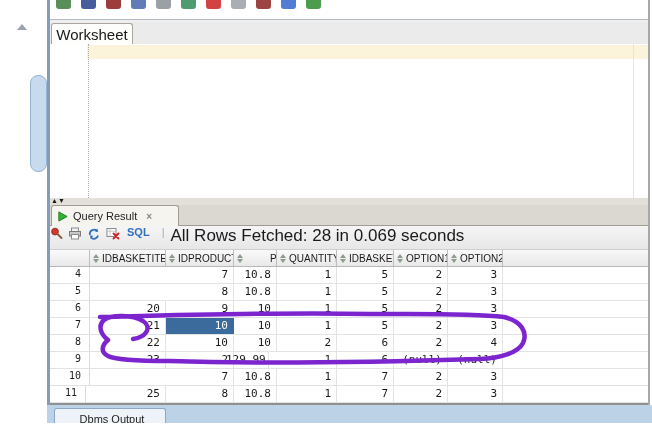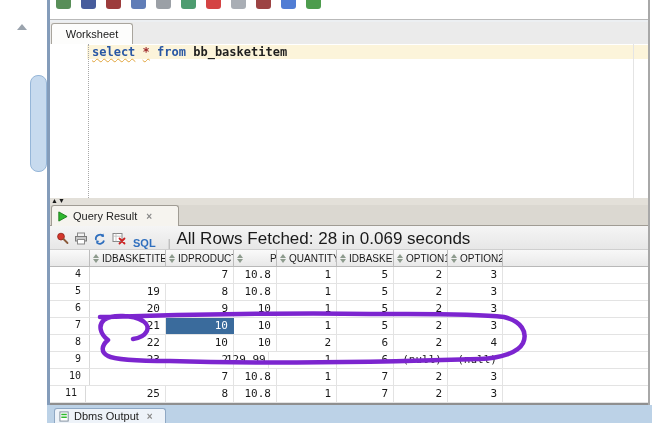--- a/index.html
+++ b/index.html
@@ -16,21 +16,21 @@
   #panel-right-border{left:648px;top:0;width:2px;height:423px;background:#a8a8a8;}
   
   #top-toolbar{left:50px;top:0;width:598px;height:19px;background:#fff;}
   .sliver{position:absolute;top:0;height:9px;width:15px;border-radius:0 0 3px 3px;opacity:.85;}
   #toolbar-divider{left:50px;top:19px;width:598px;height:3px;border-top:1px solid #b9b9b9;
       background:#eceff2;}
   
   #editor-tabstrip{left:50px;top:22px;width:598px;height:22px;background:#ebebeb;
       border-bottom:1px solid #b5b2aa;}
   .tab{position:absolute;display:flex;align-items:center;justify-content:center;
-      font-size:11px;border-radius:3px 3px 0 0;box-sizing:border-box;}
+      font-size:15px;border-radius:3px 3px 0 0;box-sizing:border-box;}
   #tab-worksheet{left:51px;top:23px;width:82px;height:21px;background:#fdfdfc;
       border:1px solid #a9a59d;border-bottom:none;color:#1a1a1a;}
   #tab-query-builder{left:138px;top:25px;width:92px;height:19px;background:#e7e5e0;
       border:1px solid #c6c2ba;border-bottom:none;color:#333;}
   
   #editor{left:50px;top:44px;width:598px;height:154px;background:#fff;}
   #editor-gutter-dots{left:88px;top:44px;width:1px;height:154px;border-left:1px dotted #a8a8a8;}
   #editor-current-line{left:87px;top:45px;width:561px;height:14px;background:#fcf4da;}
   #sql-line{left:92px;top:45px;height:14px;font-family:"DejaVu Sans Mono",monospace;
       font-size:12px;font-weight:bold;line-height:14px;white-space:pre;}
@@ -42,21 +42,21 @@
   
   #result-tabstrip{left:50px;top:205px;width:598px;height:21px;background:#dbd8d1;
       border-bottom:1px solid #a09c94;box-sizing:border-box;}
   #tab-query-result{left:51px;top:205px;width:128px;height:21px;background:#f6f4ef;
       border:1px solid #a09c94;border-bottom:none;display:flex;align-items:center;
       gap:5px;padding-left:5px;box-sizing:border-box;border-radius:3px 3px 0 0;font-size:11px;}
   .tab-close{color:#888;font-size:10px;font-weight:bold;margin-left:4px;cursor:default;}
   
   #result-toolbar{left:50px;top:226px;width:598px;height:24px;
       background:linear-gradient(#f5f5f5,#e7e7e7);border-bottom:1px solid #cfcfcf;
-      display:flex;align-items:flex-end;box-sizing:border-box;padding-left:6px;}
+      display:flex;align-items:flex-start;box-sizing:border-box;}
   .rt-icon{margin-right:5px;display:inline-block;}
   #sql-button{color:#2f6fbe;font-size:11px;font-weight:bold;margin:0 6px 0 2px;}
   #rt-sep{color:#aaa;margin:0 6px;font-size:11px;}
   #rt-status{font-size:17px;color:#1a1a1a;}
   
   #grid{left:50px;top:250px;width:598px;height:153px;background:#fff;}
   #grid-header{position:absolute;left:0;top:0;width:598px;height:17px;
       background:linear-gradient(#f8f8f8,#e9e9e9);border-bottom:1px solid #b8b8b8;box-sizing:border-box;}
   .hcell{position:absolute;top:0;height:16px;box-sizing:border-box;border-right:1px solid #bdbdbd;
       font-size:10px;color:#1a1a1a;display:flex;align-items:center;padding-left:3px;overflow:hidden;
@@ -70,21 +70,21 @@
   .gcell{position:absolute;top:0;height:16px;box-sizing:border-box;border-right:1px solid #e3e3e3;
       font-family:"DejaVu Sans Mono",monospace;font-size:11px;color:#1a1a1a;text-align:right;
       padding:1px 5px 0 0;overflow:hidden;}
   .rownum{font-size:10px;padding-right:8px;border-right:1px solid #d9d9d9;}
   #grid-bottom-border{left:50px;top:403px;width:598px;height:2px;background:#8f8f8f;}
   
   #bottom-strip{left:47px;top:405px;width:605px;height:18px;background:#bcd2e7;}
   #tab-dbms{left:54px;top:408px;width:112px;height:15px;background:#eef3f9;
       border:1px solid #8fa8c4;border-bottom:none;border-radius:3px 3px 0 0;
       display:flex;align-items:center;gap:4px;padding-left:4px;box-sizing:border-box;
-      font-size:11px;color:#222;overflow:hidden;}
+      font-size:11px;color:#222;overflow:hidden;flex-direction:column;}
   #bottom-white{left:0;top:423px;width:652px;height:6px;background:#fff;}
   #annotation-overlay{left:0;top:0;width:652px;height:429px;pointer-events:none;z-index:50;}
 </style>
 </head>
 <body>
 
 <div id="screen">
 
   <div class="abs" id="left-sidebar"></div>
   <div class="abs" id="sidebar-up-arrow"></div>
@@ -107,21 +107,20 @@
     </div>
   <div class="abs" id="toolbar-divider"></div>
 
   <div class="abs" id="editor-tabstrip"></div>
   <div class="tab" id="tab-worksheet">Worksheet</div>
 
   <div class="abs" id="editor"></div>
   <div class="abs" id="editor-current-line"></div>
   <div class="abs" id="editor-gutter-dots"></div>
   <div class="abs" id="editor-right-guide"></div>
-  <div class="abs" id="sql-line"><span class="sql-underline" style="color:#2957a4;text-decoration-color:#e0a33a;">select</span><span> </span><span class="sql-underline" style="color:#9e2a2b;text-decoration-color:#e0a33a;">*</span><span> </span><span style="color:#2957a4;">from</span><span> </span><span style="color:#1f1f1f;">bb_basketitem</span></div>
 
   <div class="abs" id="splitter"></div>
   <div class="abs" id="splitter-arrows"><span>▲</span><span>▼</span></div>
 
   <div class="abs" id="result-tabstrip"></div>
   <div class="abs" id="tab-query-result">
     <svg width="11" height="11" viewBox="0 0 12 12">
       <path d="M2 1 L11 6 L2 11 Z" fill="#2eb82e" stroke="#1a7a1a" stroke-width="1"></path>
       </svg>
     <span>Query Result</span>
@@ -216,21 +215,20 @@
           <div class="gcell rownum" style="left:0;width:40px;">4</div>
           <div class="gcell" style="left:116px;width:68px;">7</div>
           <div class="gcell" style="left:184px;width:43px;">10.8</div>
           <div class="gcell" style="left:227px;width:60px;">1</div>
           <div class="gcell" style="left:287px;width:57px;">5</div>
           <div class="gcell" style="left:344px;width:54px;">2</div>
           <div class="gcell" style="left:398px;width:55px;">3</div>
         </div>
         <div class="grow" style="top:34px;">
           <div class="gcell rownum" style="left:0;width:40px;">5</div>
-          <div class="gcell" style="left:40px;width:76px;">19</div>
           <div class="gcell" style="left:116px;width:68px;">8</div>
           <div class="gcell" style="left:184px;width:43px;">10.8</div>
           <div class="gcell" style="left:227px;width:60px;">1</div>
           <div class="gcell" style="left:287px;width:57px;">5</div>
           <div class="gcell" style="left:344px;width:54px;">2</div>
           <div class="gcell" style="left:398px;width:55px;">3</div>
         </div>
         <div class="grow" style="top:51px;">
           <div class="gcell rownum" style="left:0;width:40px;">6</div>
           <div class="gcell" style="left:40px;width:76px;">20</div>

